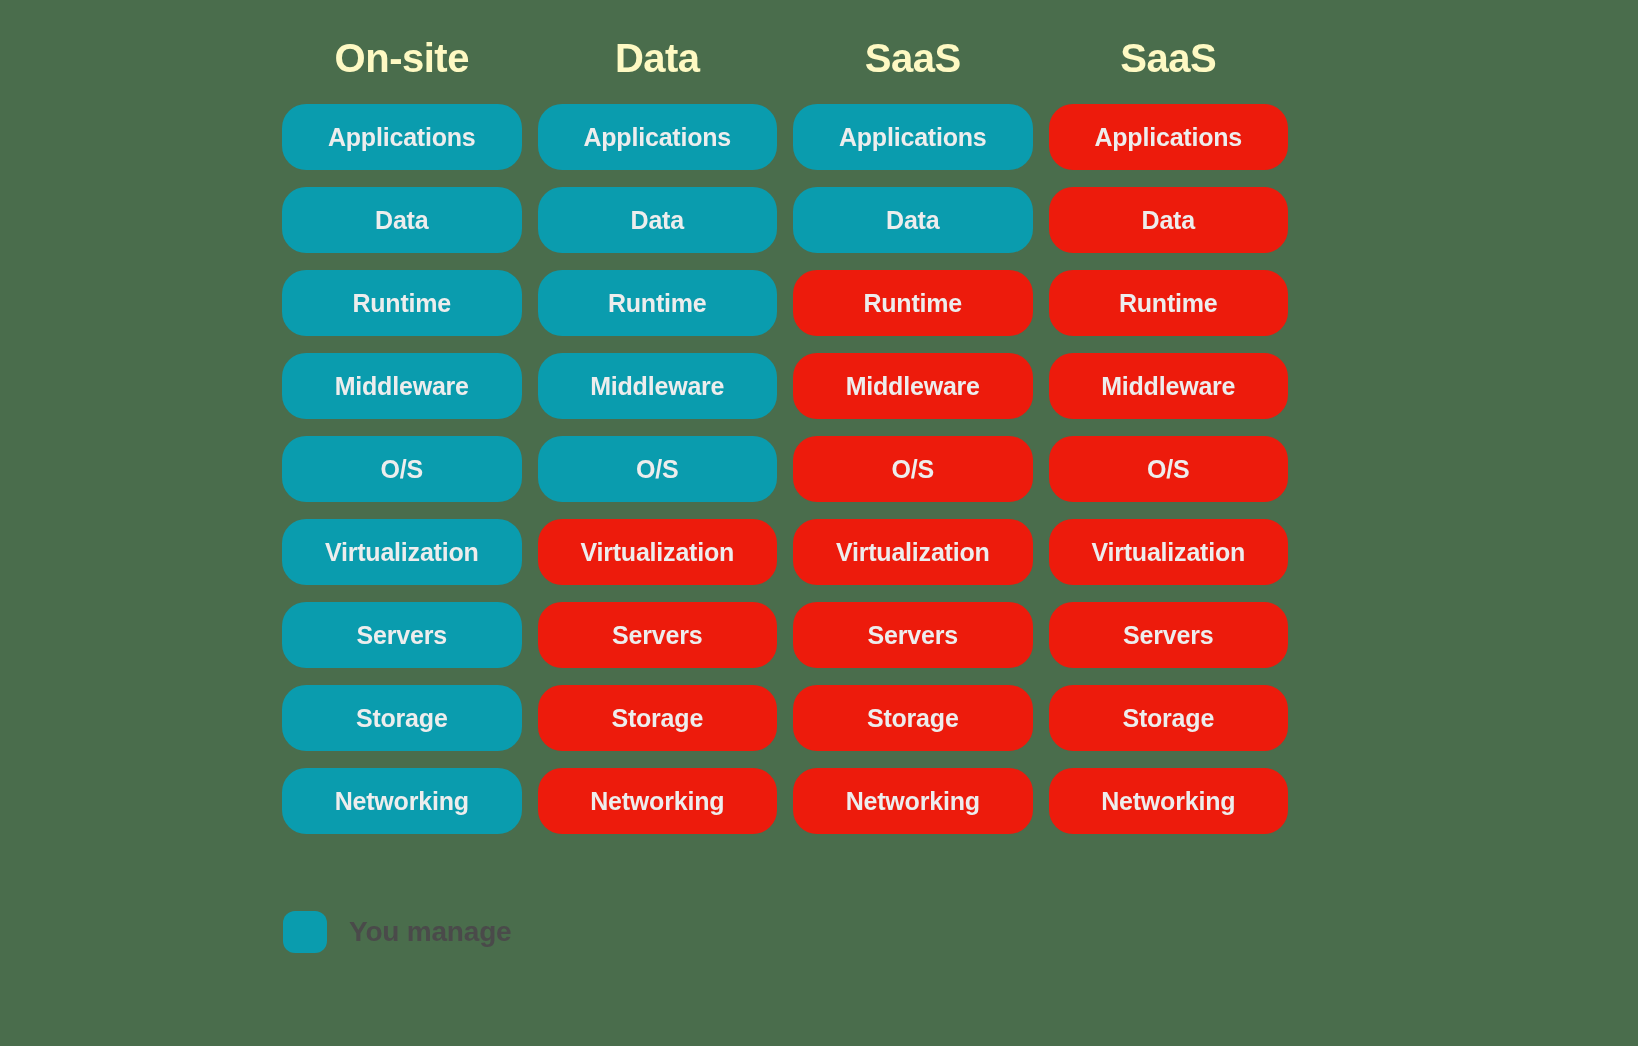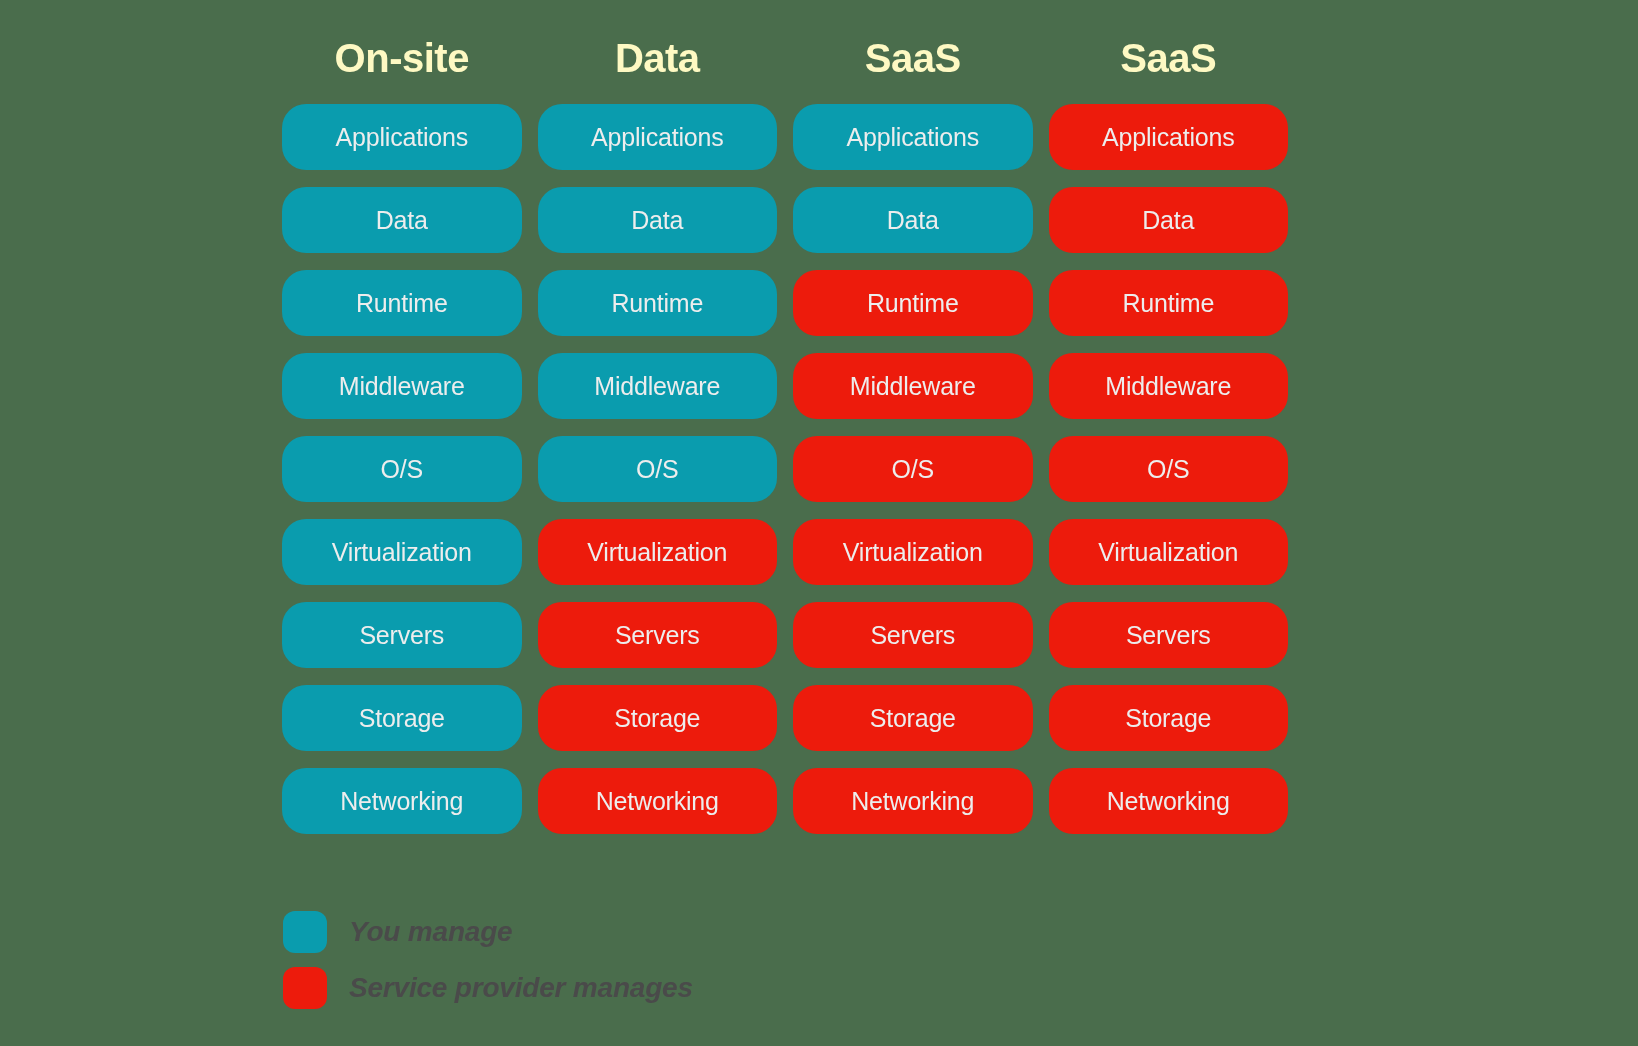--- a/index.html
+++ b/index.html
@@ -61,21 +61,21 @@
     height: 66px;
   }
   .cell {
     flex: 1 1 0;
     border-radius: 24px;
     display: flex;
     align-items: center;
     justify-content: center;
     color: #ededed;
     font-size: 25px;
-    font-weight: normal;
+    font-weight: bold;
     letter-spacing: -0.2px;
     white-space: nowrap;
     box-sizing: border-box;
   }
   .cell.manage-you { background: #0a9cae; }
   .cell.manage-provider { background: #ed1b0c; }
 
   
   .legend {
     position: absolute;
@@ -83,21 +83,20 @@
     top: 910px;
     display: flex;
     flex-direction: column;
     gap: 12px;
   }
   .legend-item {
     display: flex;
     align-items: center;
     gap: 22px;
     height: 44px;
-    font-style: italic;
   }
   .legend-swatch {
     width: 44px;
     height: 42px;
     border-radius: 12px;
     flex: 0 0 auto;
   }
   .legend-swatch.manage-you { background: #0a9cae; }
   .legend-swatch.manage-provider { background: #ed1b0c; }
   .legend-label {
@@ -175,19 +174,15 @@
         <div class="cell manage-provider">Networking</div>
         <div class="cell manage-provider">Networking</div>
       </div>
     </div>
 
   <div class="legend">
     <div class="legend-item">
       <span class="legend-swatch manage-you"></span>
       <span class="legend-label">You manage</span>
     </div>
-    <div class="legend-item">
-      <span class="legend-swatch manage-provider"></span>
-      <span class="legend-label">Service provider manages</span>
-    </div>
   </div>
 
 </div>
 
 </body></html>

